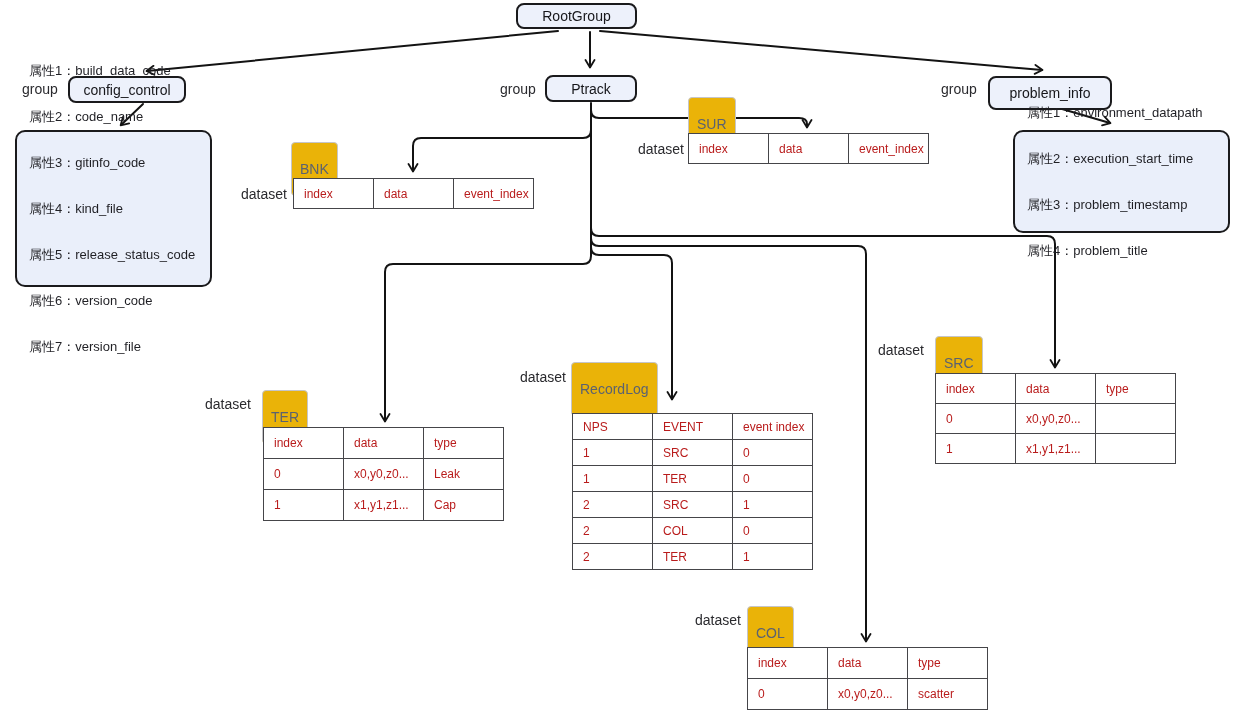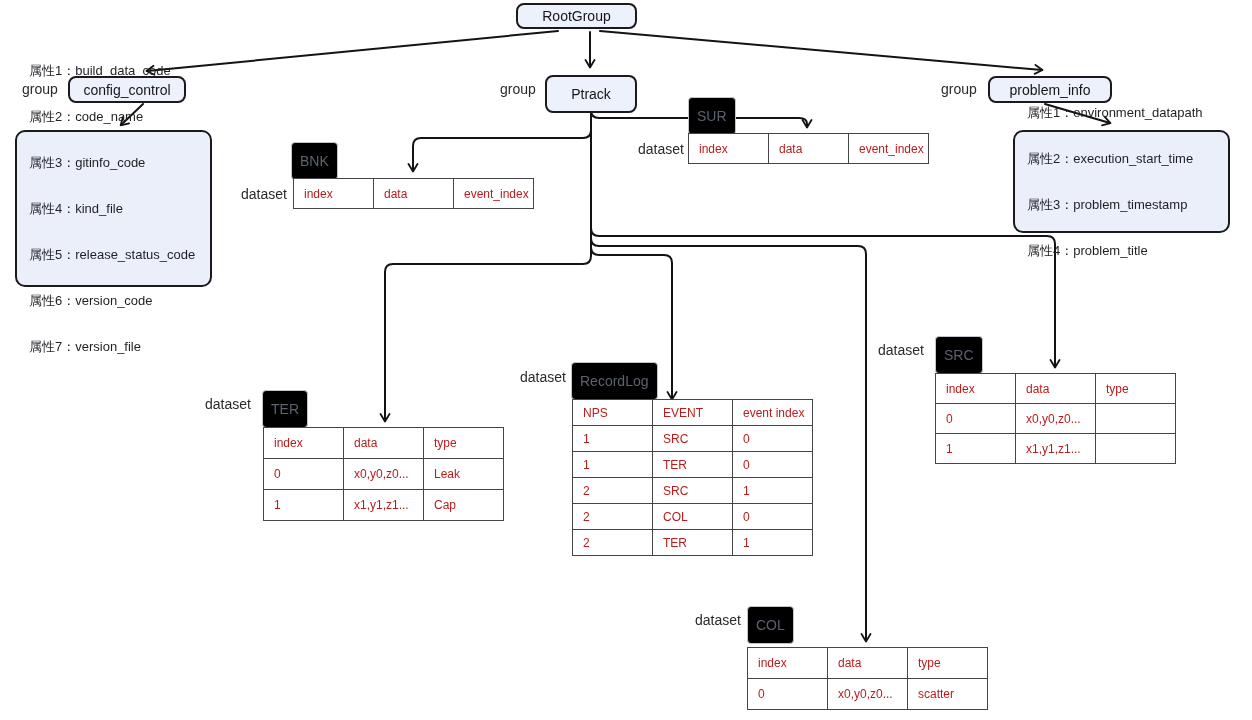--- a/index.html
+++ b/index.html
@@ -15,22 +15,22 @@
   }
   .attr-box{
     position:absolute;z-index:2;background:#eaeffa;border:2px solid #1a1a1c;border-radius:10px;
     box-sizing:border-box;padding:10px 12px;display:flex;flex-direction:column;justify-content:center;
     font-size:13px;line-height:19px;color:#1f1f24;white-space:nowrap;gap:27px;
   }
   .kind-label{
     position:absolute;z-index:2;font-size:14px;color:#2a2a2e;white-space:nowrap;
   }
   .badge{
-    position:absolute;z-index:2;background:#000000;border:1px solid #c5c5c9;border-radius:4px;
-    padding:10px 8px;font-size:14px;color:#5b6270;white-space:nowrap;box-sizing:border-box;
+    position:absolute;z-index:2;background:#eab308;border:1px solid #c5c5c9;border-radius:4px;
+    padding:18px 8px;font-size:14px;color:#5b6270;white-space:nowrap;box-sizing:border-box;
   }
   table.ds{
     position:absolute;z-index:2;border-collapse:collapse;table-layout:fixed;background:#ffffff;
     font-size:12px;color:#b91c1c;
   }
   table.ds th,table.ds td{
     border:1.5px solid #454549;font-weight:normal;text-align:left;
     padding:0 0 0 10px;overflow:hidden;white-space:nowrap;box-sizing:border-box;width:80px;
   }
   table.rh30 th,table.rh30 td{height:30px;}
@@ -71,24 +71,24 @@
       <div>属性1：build_data_code</div>
       <div>属性2：code_name</div>
       <div>属性3：gitinfo_code</div>
       <div>属性4：kind_file</div>
       <div>属性5：release_status_code</div>
       <div>属性6：version_code</div>
       <div>属性7：version_file</div>
     </div>
 
   <span class="kind-label" style="left:500px;top:81px;">group</span>
-  <div class="node" style="left:545px;top:75px;width:92px;height:38px;">Ptrack</div>
+  <div class="node" style="left:545px;top:75px;width:92px;height:27px;">Ptrack</div>
 
   <span class="kind-label" style="left:941px;top:81px;">group</span>
-  <div class="node" style="left:988px;top:76px;width:124px;height:27px;">problem_info</div>
+  <div class="node" style="left:988px;top:76px;width:124px;height:34px;">problem_info</div>
   <div class="attr-box" style="left:1013px;top:130px;width:217px;height:103px;">
       <div>属性1：environment_datapath</div>
       <div>属性2：execution_start_time</div>
       <div>属性3：problem_timestamp</div>
       <div>属性4：problem_title</div>
     </div>
 
   <span class="badge" style="left:291px;top:142px;">BNK</span>
   <span class="kind-label" style="left:241px;top:186px;">dataset</span>
   <table class="ds rh30" style="left:293px;top:178px;">
@@ -134,21 +134,21 @@
         <tr>
           <td>1</td>
           <td>x1,y1,z1...</td>
           <td>Cap</td>
         </tr>
       </tbody>
     </table>
 
   <span class="kind-label" style="left:520px;top:369px;">dataset</span>
   <span class="badge" style="left:571px;top:362px;">RecordLog</span>
-  <table class="ds rh26" style="left:572px;top:399px;">
+  <table class="ds rh26" style="left:572px;top:413px;">
       <thead>
         <tr>
           <th>NPS</th>
           <th>EVENT</th>
           <th>event index</th>
         </tr>
       </thead>
       <tbody>
         <tr>
           <td>1</td>

